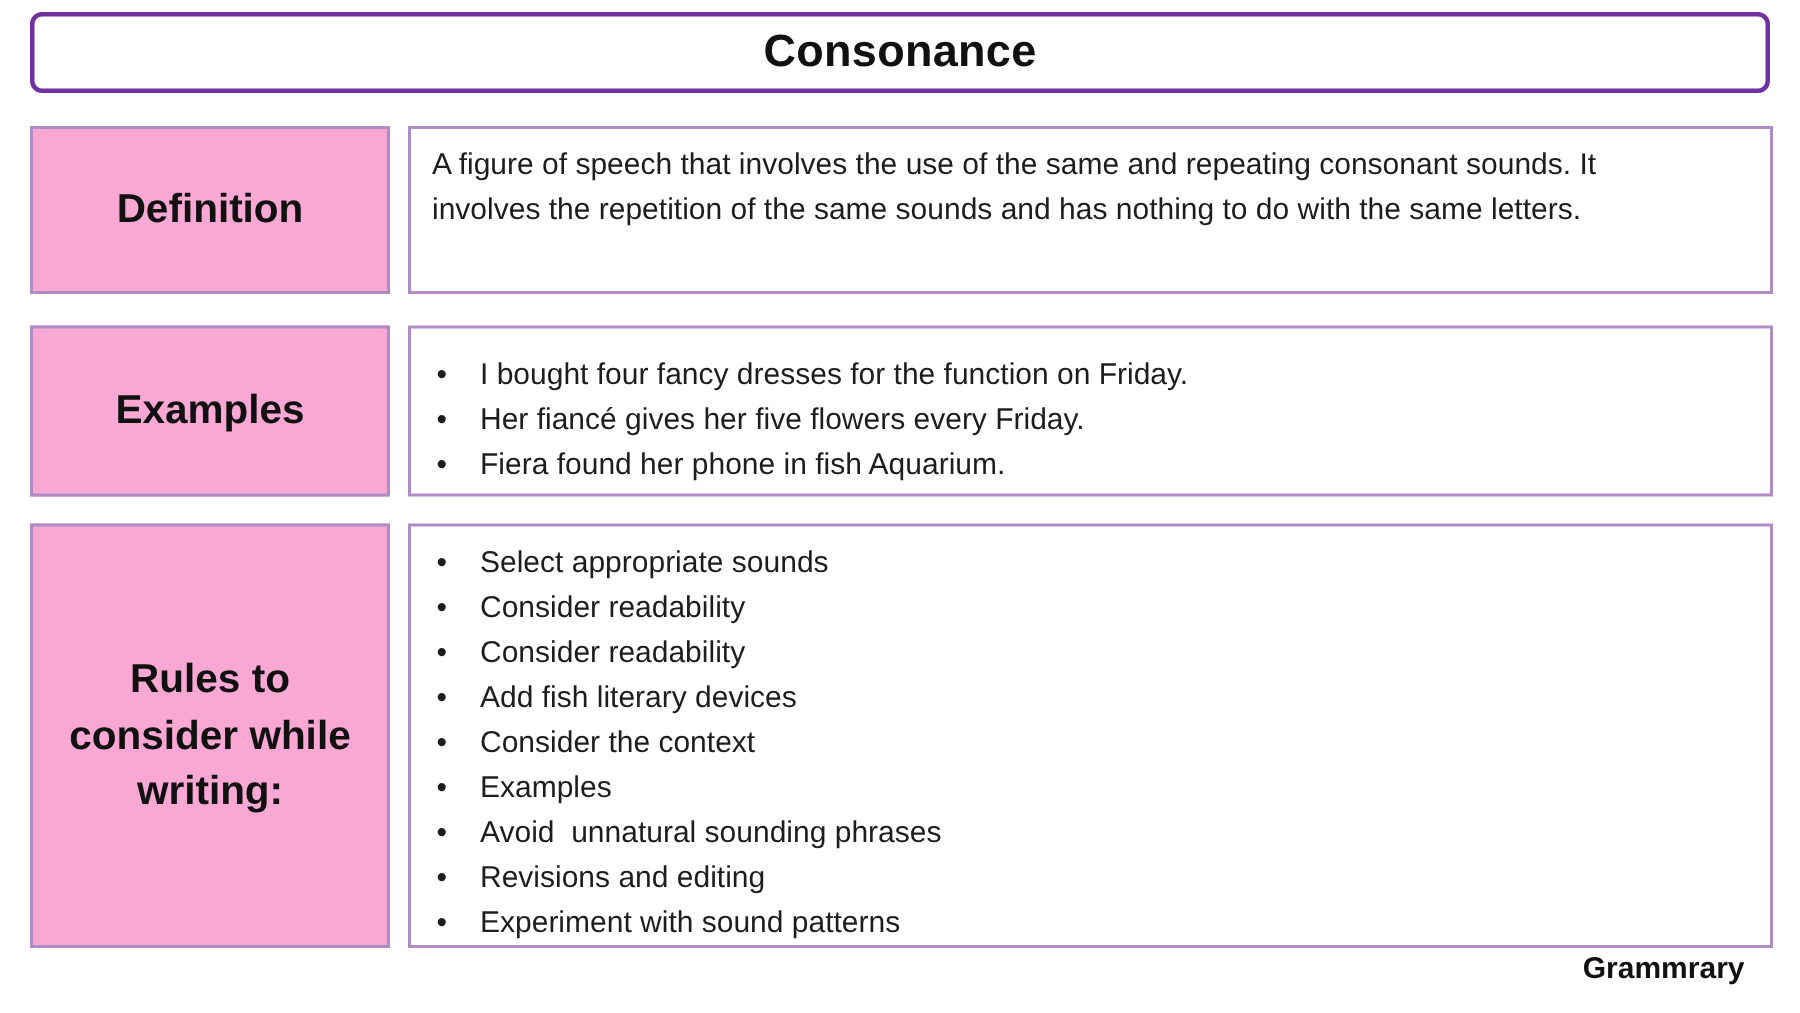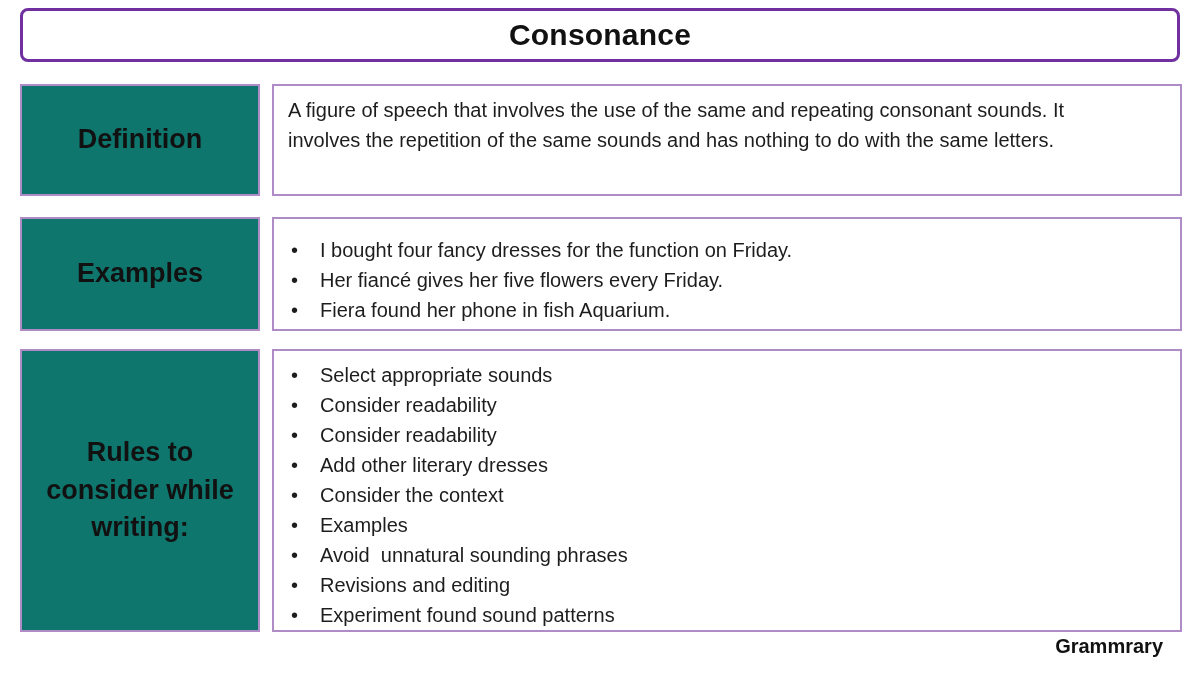--- a/index.html
+++ b/index.html
@@ -27,21 +27,21 @@
 
   .row { position: absolute; left: 20px; display: flex; }
   .row-definition { top: 84px;  height: 112px; }
   .row-examples   { top: 217px; height: 114px; }
   .row-rules      { top: 349px; height: 283px; }
 
   .label-box {
     flex: 0 0 240px; width: 240px;
     box-sizing: border-box;
     border: 2px solid #b08cc7;
-    background: #0f766e;
+    background: #f9a8d4;
     display: flex; align-items: center; justify-content: center;
     text-align: center;
     padding: 0 10px;
     font-size: 27px; font-weight: bold; line-height: 1.4; color: #111111;
   }
   .content-box {
     width: 910px;
     box-sizing: border-box;
     margin-left: 12px;
     border: 2px solid #b08cc7;
@@ -102,25 +102,25 @@
     </div>
   </div>
 
   <div class="row row-rules">
     <div class="label-box">Rules to consider while writing:</div>
     <div class="content-box">
       <ul class="bullets">
           <li>Select appropriate sounds</li>
           <li>Consider readability</li>
           <li>Consider readability</li>
-          <li>Add other literary dresses</li>
+          <li>Add fish literary devices</li>
           <li>Consider the context</li>
           <li>Examples</li>
           <li>Avoid  unnatural sounding phrases</li>
           <li>Revisions and editing</li>
-          <li>Experiment found sound patterns</li>
+          <li>Experiment with sound patterns</li>
         </ul>
     </div>
   </div>
 
   <div class="footer">Grammrary</div>
 
 </div>
 
 </body></html>

